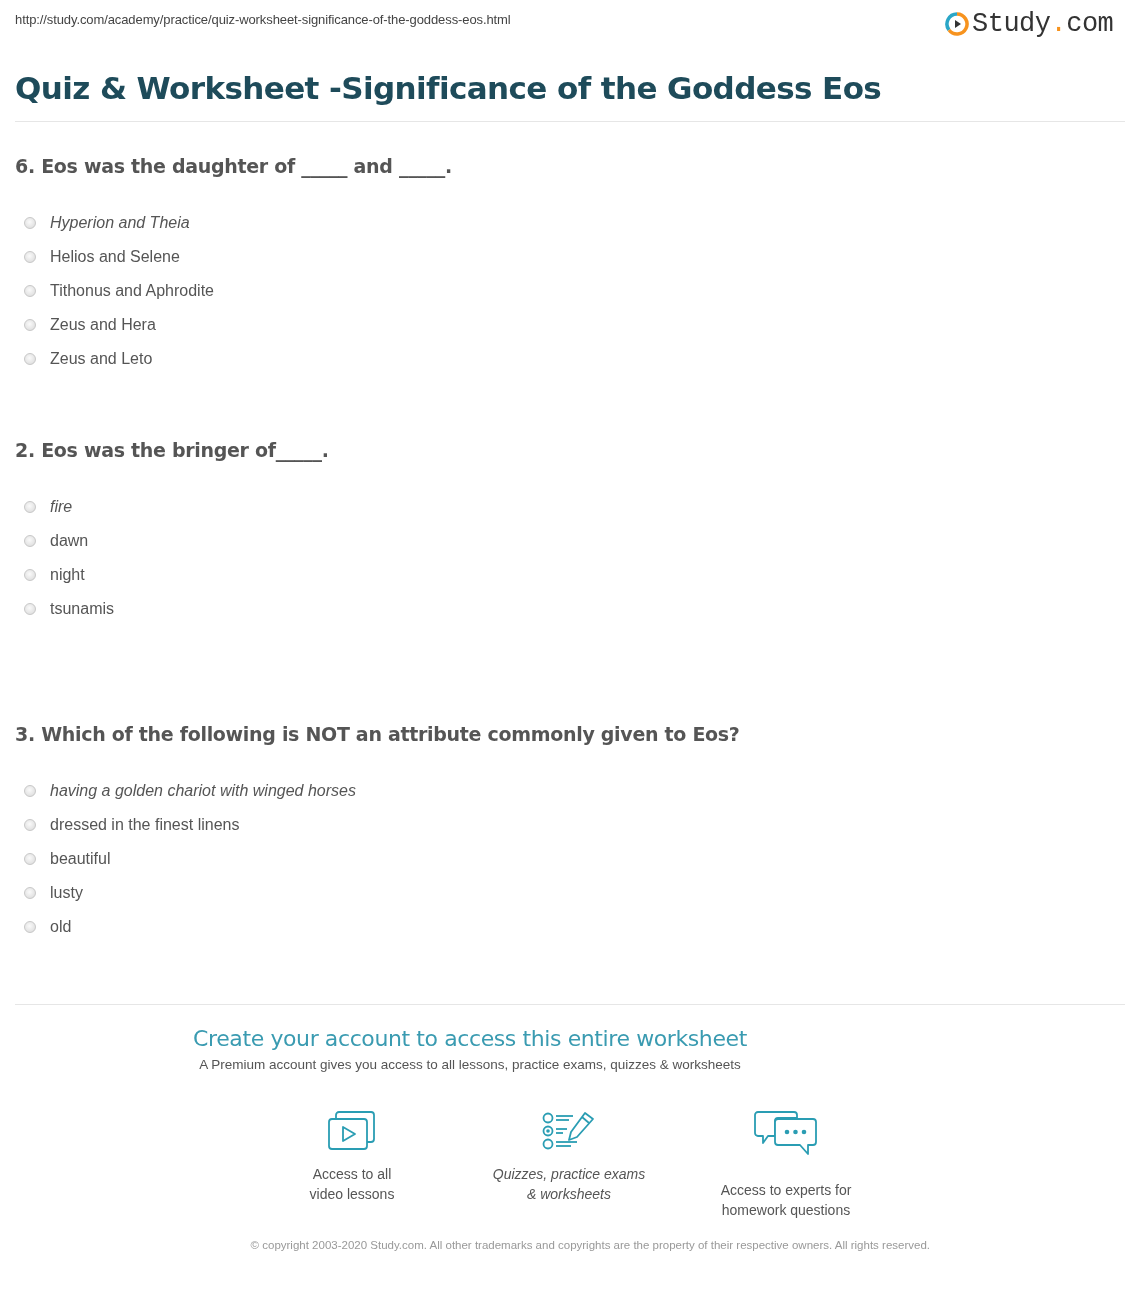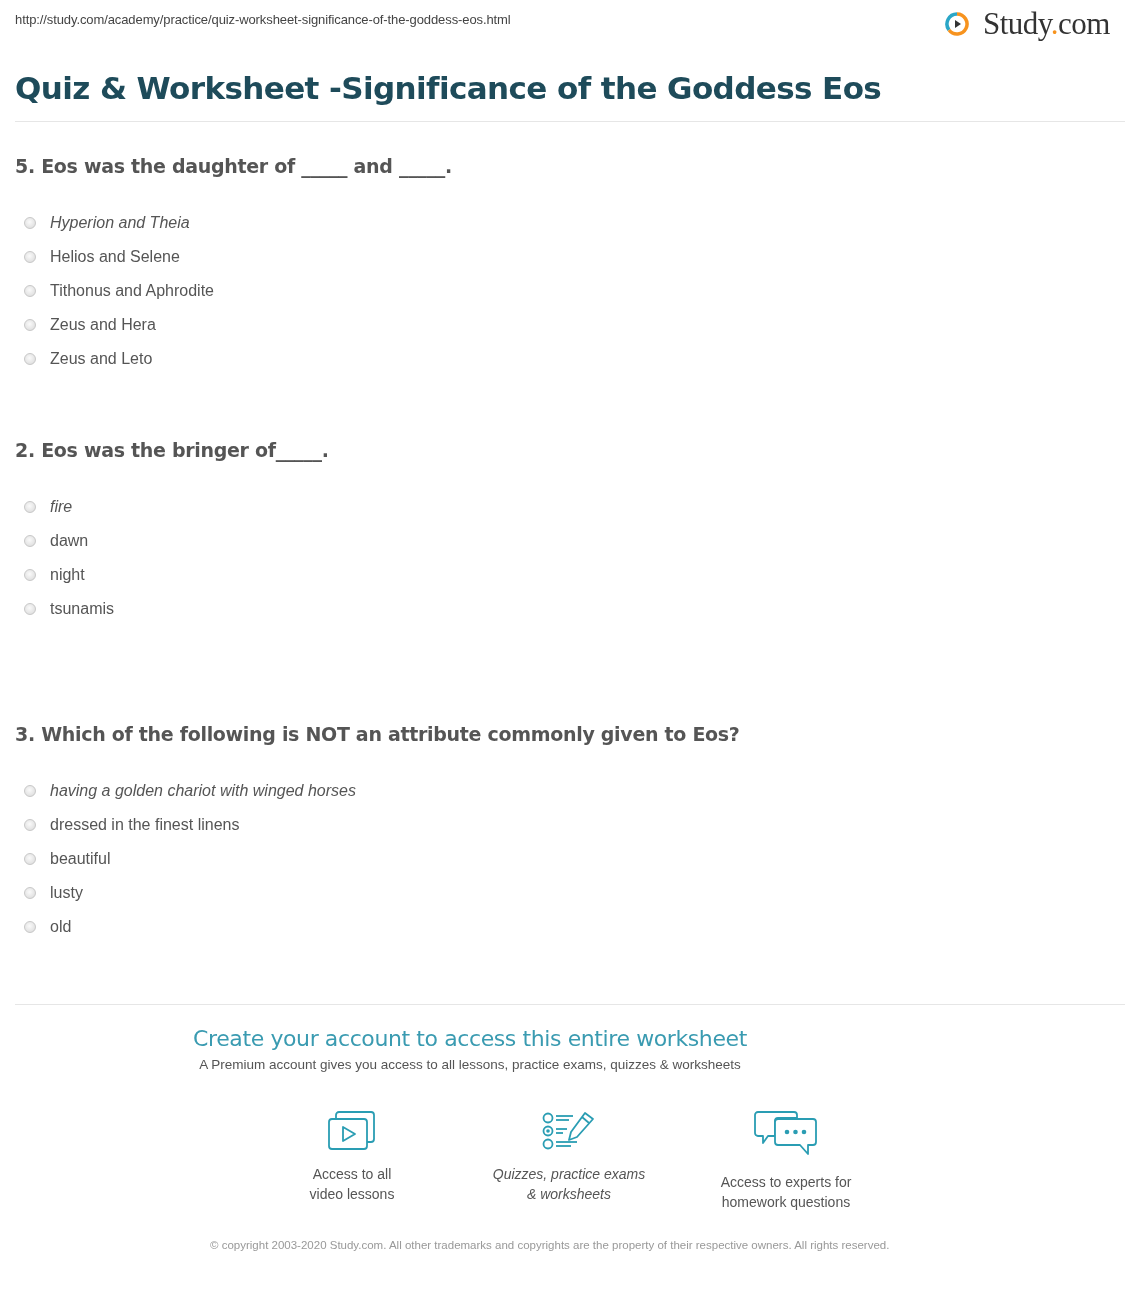--- a/index.html
+++ b/index.html
@@ -3,21 +3,21 @@
 <meta charset="utf-8">
 <style>
   * { box-sizing: border-box; margin: 0; padding: 0; }
   html, body { width: 1140px; height: 1301px; background: #ffffff; }
   body { font-family: "Liberation Sans", "DejaVu Sans", sans-serif; color: #555; position: relative; overflow: hidden; }
 
   .url { position: absolute; left: 15px; top: 12px; font-size: 13px; color: #444; letter-spacing: -0.1px; }
 
   .logo { position: absolute; left: 945px; top: 9px; display: flex; align-items: center; }
   .logo svg { width: 24px; height: 24px; }
-  .logo-text { font-family: Liberation Serif, serif; font-size: 31px; color: #333; margin-left: 14px; letter-spacing: -0.5px; line-height: 30px; }
+  .logo-text { font-family: Liberation Mono, monospace; font-size: 27px; color: #333; margin-left: 3px; letter-spacing: -0.5px; line-height: 30px; }
   .logo-text .dot { color: #f7931e; }
 
   .page-title { position: absolute; left: 15px; top: 70px; font-size: 31px; color: #1e4b5a; font-family: "DejaVu Sans", sans-serif; letter-spacing: -0.6px; }
 
   .divider { position: absolute; left: 15px; right: 15px; height: 1px; background: #e6e6e6; }
 
   .question { position: absolute; left: 15px; }
   .q-title { font-family: "DejaVu Sans", sans-serif; font-size: 19px; font-weight: bold; color: #555; letter-spacing: -0.3px; }
   .choices { list-style: none; margin-top: 24px; }
   .choice { display: flex; align-items: center; height: 44px; margin-top: -10px; }
@@ -27,42 +27,42 @@
 
   .cta { position: absolute; left: 0; width: 940px; top: 1026px; text-align: center; }
   .cta-title { font-size: 22px; color: #3a9bb1; font-family: "DejaVu Sans", sans-serif; font-weight: normal; letter-spacing: -0.4px; }
   .cta-sub { font-size: 13.5px; color: #555; margin-top: 6px; }
 
   .features { position: absolute; top: 1110px; left: 0; width: 1140px; }
   .feature { position: absolute; width: 200px; text-align: center; }
   .feature svg { display: block; margin: 0 auto; }
   .feature-label { font-size: 14px; color: #555; line-height: 20px; margin-top: 10px; }
 
-  .footer { position: absolute; top: 1237px; left: 210px; width: 720px; text-align: left; font-size: 11.5px; color: #999; line-height: 17px; }
+  .footer { position: absolute; top: 1237px; left: 210px; width: 720px; text-align: right; font-size: 11.5px; color: #999; line-height: 17px; }
 </style>
 </head>
 <body>
 
 <div class="url">http://study.com/academy/practice/quiz-worksheet-significance-of-the-goddess-eos.html</div>
 
 <div class="logo">
   <svg viewBox="0 0 24 24">
     <path d="M12 2 A10 10 0 0 0 4 18" fill="none" stroke="#2aa6c7" stroke-width="3.5"></path>
     <path d="M4 18 A10 10 0 1 0 12 2" fill="none" stroke="#f7931e" stroke-width="3.5"></path>
     <polygon points="10,8 16,12 10,16" fill="#333"></polygon>
   </svg>
   <span class="logo-text"><span>Study</span><span class="dot">.</span><span>com</span></span>
 </div>
 
 <h1 class="page-title">Quiz &amp; Worksheet -Significance of the Goddess Eos</h1>
 
 <div class="divider" style="top:121px;"></div>
 
 <div class="question" style="top:155px;">
-  <div class="q-title">5. Eos was the daughter of _____ and _____.</div>
+  <div class="q-title">6. Eos was the daughter of _____ and _____.</div>
   <ul class="choices">
     <li class="choice">
         <span class="radio"></span>
         <span class="choice-label">Hyperion and Theia</span>
       </li>
     <li class="choice">
         <span class="radio"></span>
         <span class="choice-label">Helios and Selene</span>
       </li>
     <li class="choice">
@@ -170,20 +170,20 @@
   </div>
 
   <div class="feature" style="left:686px;">
     <svg width="64" height="50" viewBox="0 0 64 50">
       <path d="M4 2 H40 A3 3 0 0 1 43 5 V8 H24 A3 3 0 0 0 21 11 V26 H14 L9 33 V26 H4 A3 3 0 0 1 1 23 V5 A3 3 0 0 1 4 2 Z" fill="#fff" stroke="#2a9db3" stroke-width="1.8" stroke-linejoin="round"></path>
       <path d="M24 9 H59 A3 3 0 0 1 62 12 V32 A3 3 0 0 1 59 35 H54 V44 L46 35 H24 A3 3 0 0 1 21 32 V12 A3 3 0 0 1 24 9 Z" fill="#fff" stroke="#2a9db3" stroke-width="1.8" stroke-linejoin="round"></path>
       <circle cx="33" cy="22" r="2.3" fill="#2a9db3"></circle>
       <circle cx="41.5" cy="22" r="2.3" fill="#2a9db3"></circle>
       <circle cx="50" cy="22" r="2.3" fill="#2a9db3"></circle>
     </svg>
-    <div class="feature-label" style="margin-top:12px;">
+    <div class="feature-label" style="margin-top:20px;">
       <div>Access to experts for</div>
       <div>homework questions</div>
     </div>
   </div>
 </div>
 
 <div class="footer">© copyright 2003-2020 Study.com. All other trademarks and copyrights are the property of their respective owners. All rights reserved.</div>
 
 </body></html>

